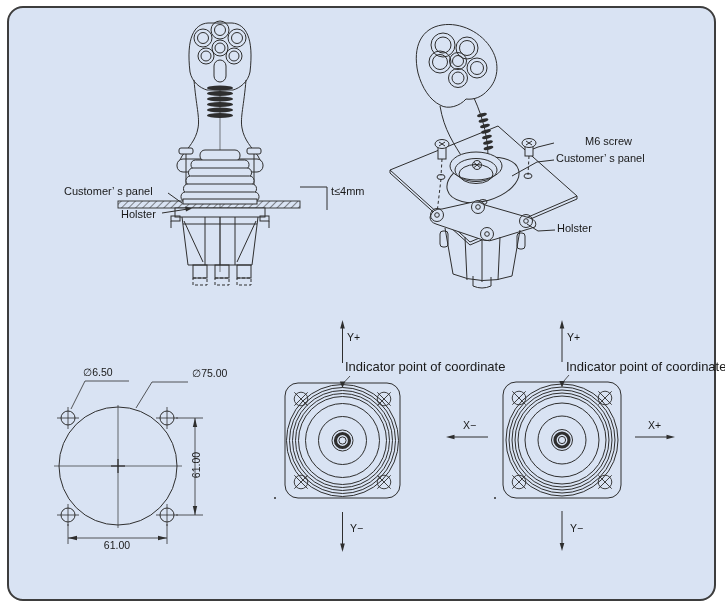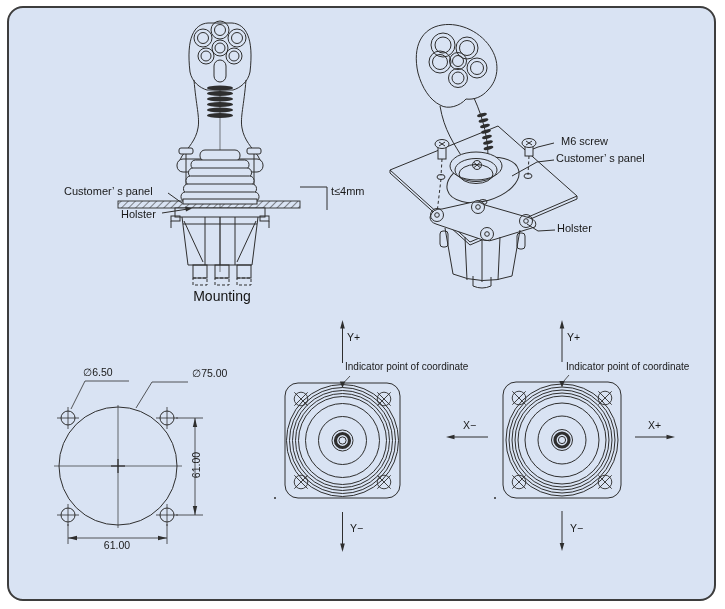--- a/index.html
+++ b/index.html
@@ -4,21 +4,21 @@
 <style>
   html,body{margin:0;padding:0;background:#ffffff;width:725px;height:609px;overflow:hidden;}
   .stage{position:absolute;left:0;top:0;width:725px;height:609px;
          font-family:"Liberation Sans",sans-serif;color:#1d1d1d;}
   .frame{position:absolute;left:7px;top:6px;width:709px;height:595px;
          background:#d9e3f3;border:2px solid #3d3d3d;border-radius:16px;box-sizing:border-box;}
   svg{position:absolute;overflow:visible;}
   .lbl{position:absolute;font-size:11px;line-height:13px;white-space:nowrap;color:#191919;}
   .cap{position:absolute;font-size:14px;line-height:17px;text-align:center;white-space:nowrap;color:#141414;}
   .dim{position:absolute;font-size:10.5px;line-height:12px;white-space:nowrap;color:#191919;}
-  .tiny{position:absolute;font-size:10px;line-height:10px;white-space:nowrap;color:#191919;}
+  .tiny{position:absolute;font-size:13px;line-height:10px;white-space:nowrap;color:#191919;}
   .axis{position:absolute;font-size:10.5px;line-height:12px;white-space:nowrap;color:#191919;}
   .rot{transform:rotate(-90deg);text-align:center;}
 </style>
 </head>
 <body>
 
 <div class="stage">
   <div class="frame"></div>
 
   <svg style="left:50px;top:10px;" width="320" height="282" viewBox="0 0 320 282">
@@ -116,21 +116,20 @@
       <g>
         <line x1="118" y1="183" x2="132" y2="193"></line>
         <line x1="112" y1="203" x2="138" y2="199"></line>
         <polygon points="142,198.5 135,196.5 136,201.5" fill="#2e2e2e" stroke="none"></polygon>
       </g>
     </g>
   </svg>
   <span class="lbl" style="left:64px;top:185px;">Customer’ s panel</span>
   <span class="lbl" style="left:121px;top:208px;">Holster</span>
   <span class="lbl" style="left:331px;top:185px;">t≤4mm</span>
-  <span class="cap" style="left:157px;top:288px;width:130px;">Mounting</span>
 
   <svg style="left:370px;top:18px;" width="310" height="275" viewBox="0 0 310 275">
     <g stroke="#2e2e2e" fill="none" stroke-width="1">
 
       <g>
         <polygon points="20,152 128,108 207,178 100,224" fill="#d9e3f3"></polygon>
         <polyline points="20,152 20,155 100,227 207,181 207,178"></polyline>
         <ellipse cx="113" cy="162" rx="37" ry="21" transform="rotate(-16 113 162)"></ellipse>
         <ellipse cx="71" cy="159" rx="4" ry="2.5"></ellipse>
         <ellipse cx="158" cy="158" rx="4" ry="2.5"></ellipse>
@@ -206,21 +205,21 @@
         <path d="M 103,258 L 103,268 Q 112,272 121,268 L 121,259"></path>
       </g>
 
       <g>
         <polyline points="184,125 168,129 163,131"></polyline>
         <polyline points="184,142 167,144 142,158"></polyline>
         <polyline points="185,212 168,213 157,206"></polyline>
       </g>
     </g>
   </svg>
-  <span class="lbl" style="left:552px;top:135px;padding-left:9px;">M6 screw</span>
+  <span class="lbl" style="left:576px;top:135px;padding-left:9px;">M6 screw</span>
   <span class="lbl" style="left:556px;top:152px;">Customer’ s panel</span>
   <span class="lbl" style="left:557px;top:222px;">Holster</span>
 
   <svg style="left:40px;top:360px;" width="185" height="200" viewBox="0 0 185 200">
     <g stroke="#2e2e2e" fill="none" stroke-width="1">
       <circle cx="78" cy="106" r="59"></circle>
       <g stroke-width="0.7">
         <line x1="14" y1="106" x2="142" y2="106"></line>
         <line x1="78" y1="45" x2="78" y2="168"></line>
         <line x1="71" y1="106" x2="85" y2="106" stroke-width="1.2"></line>

